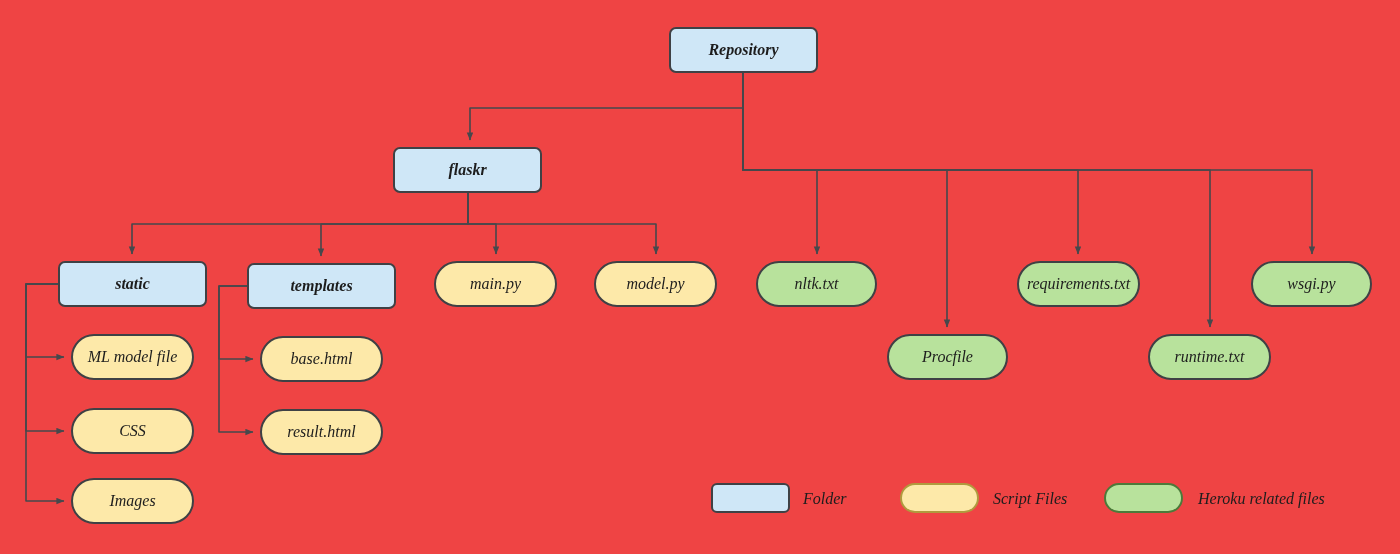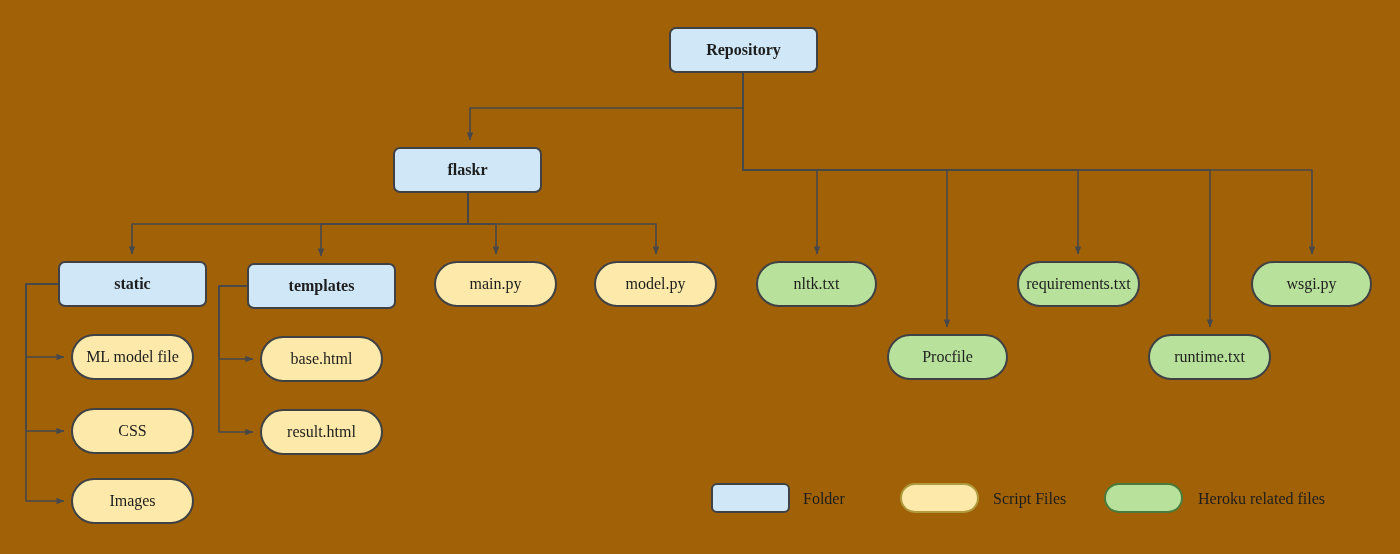--- a/index.html
+++ b/index.html
@@ -4,23 +4,24 @@
 <style>
   html, body {
     margin: 0;
     padding: 0;
     background: #ffffff;
   }
   #diagram-root {
     position: relative;
     width: 1400px;
     height: 554px;
-    background: #a16207;
+    background: #ef4444;
     font-family: "Liberation Serif", "DejaVu Serif", serif;
     overflow: hidden;
+    font-style: italic;
   }
   svg.canvas {
     position: absolute;
     left: 0;
     top: 0;
     width: 1400px;
     height: 554px;
     display: block;
   }
   .node-rect {

